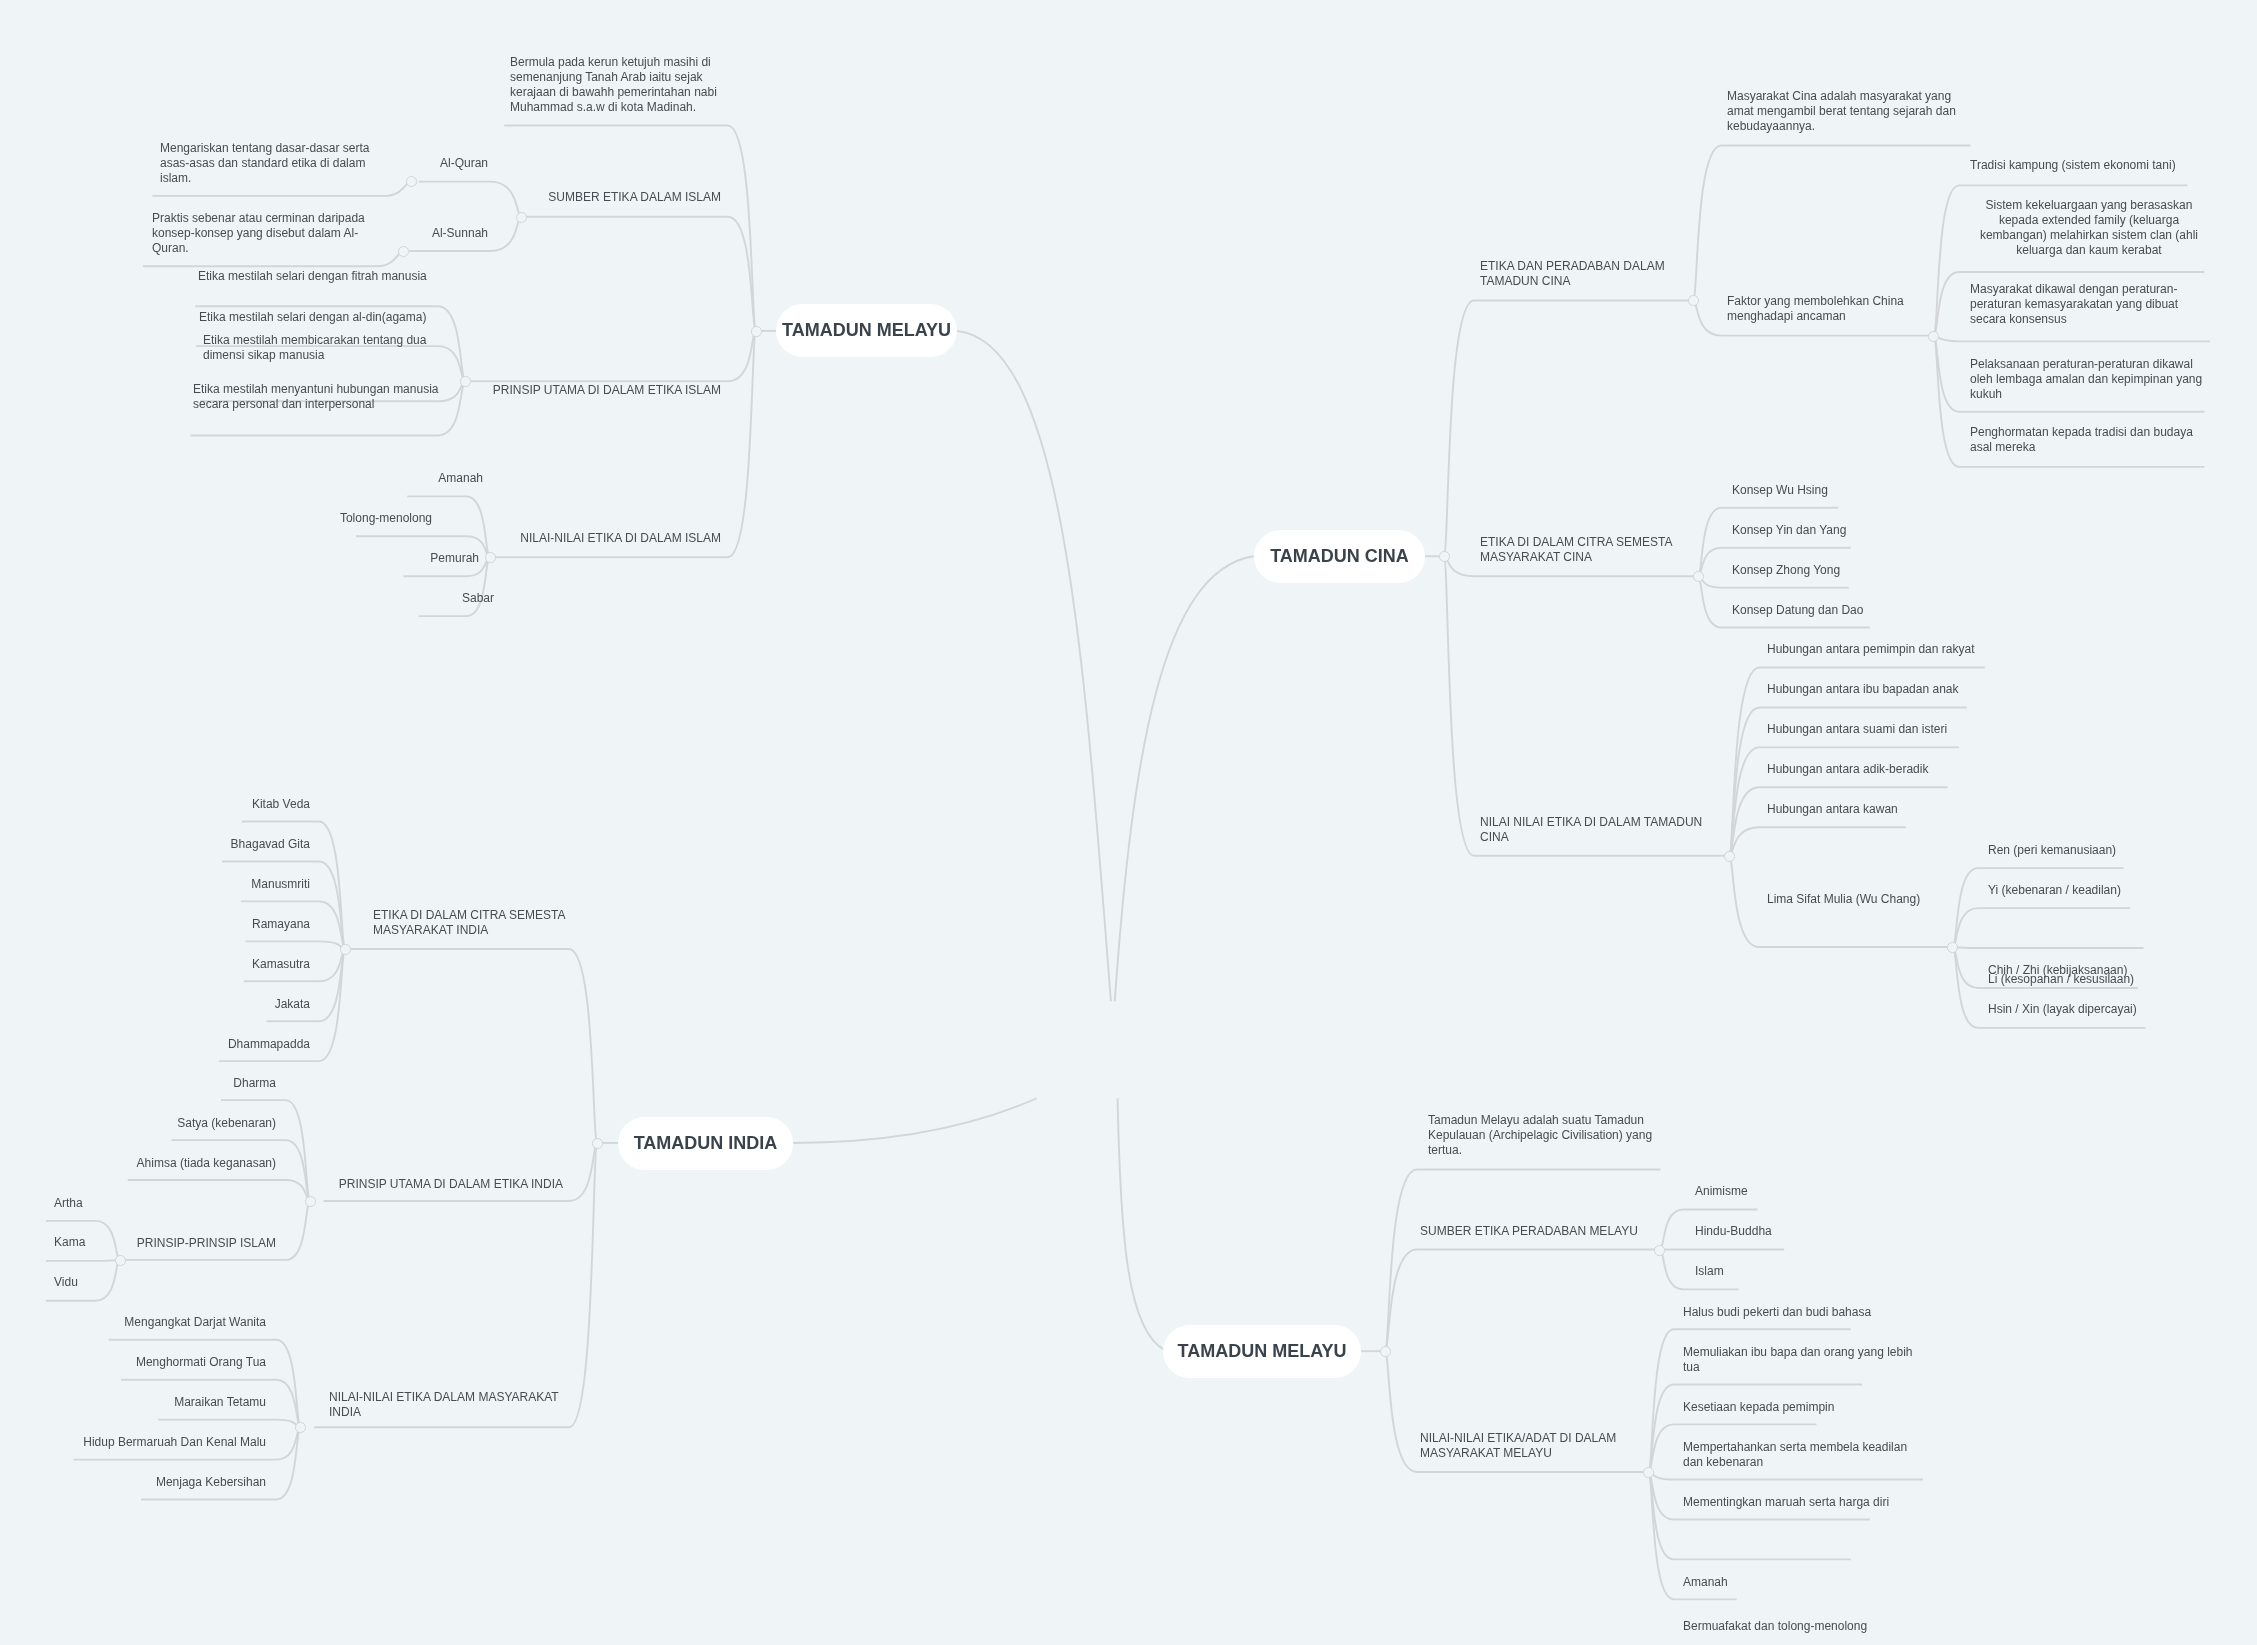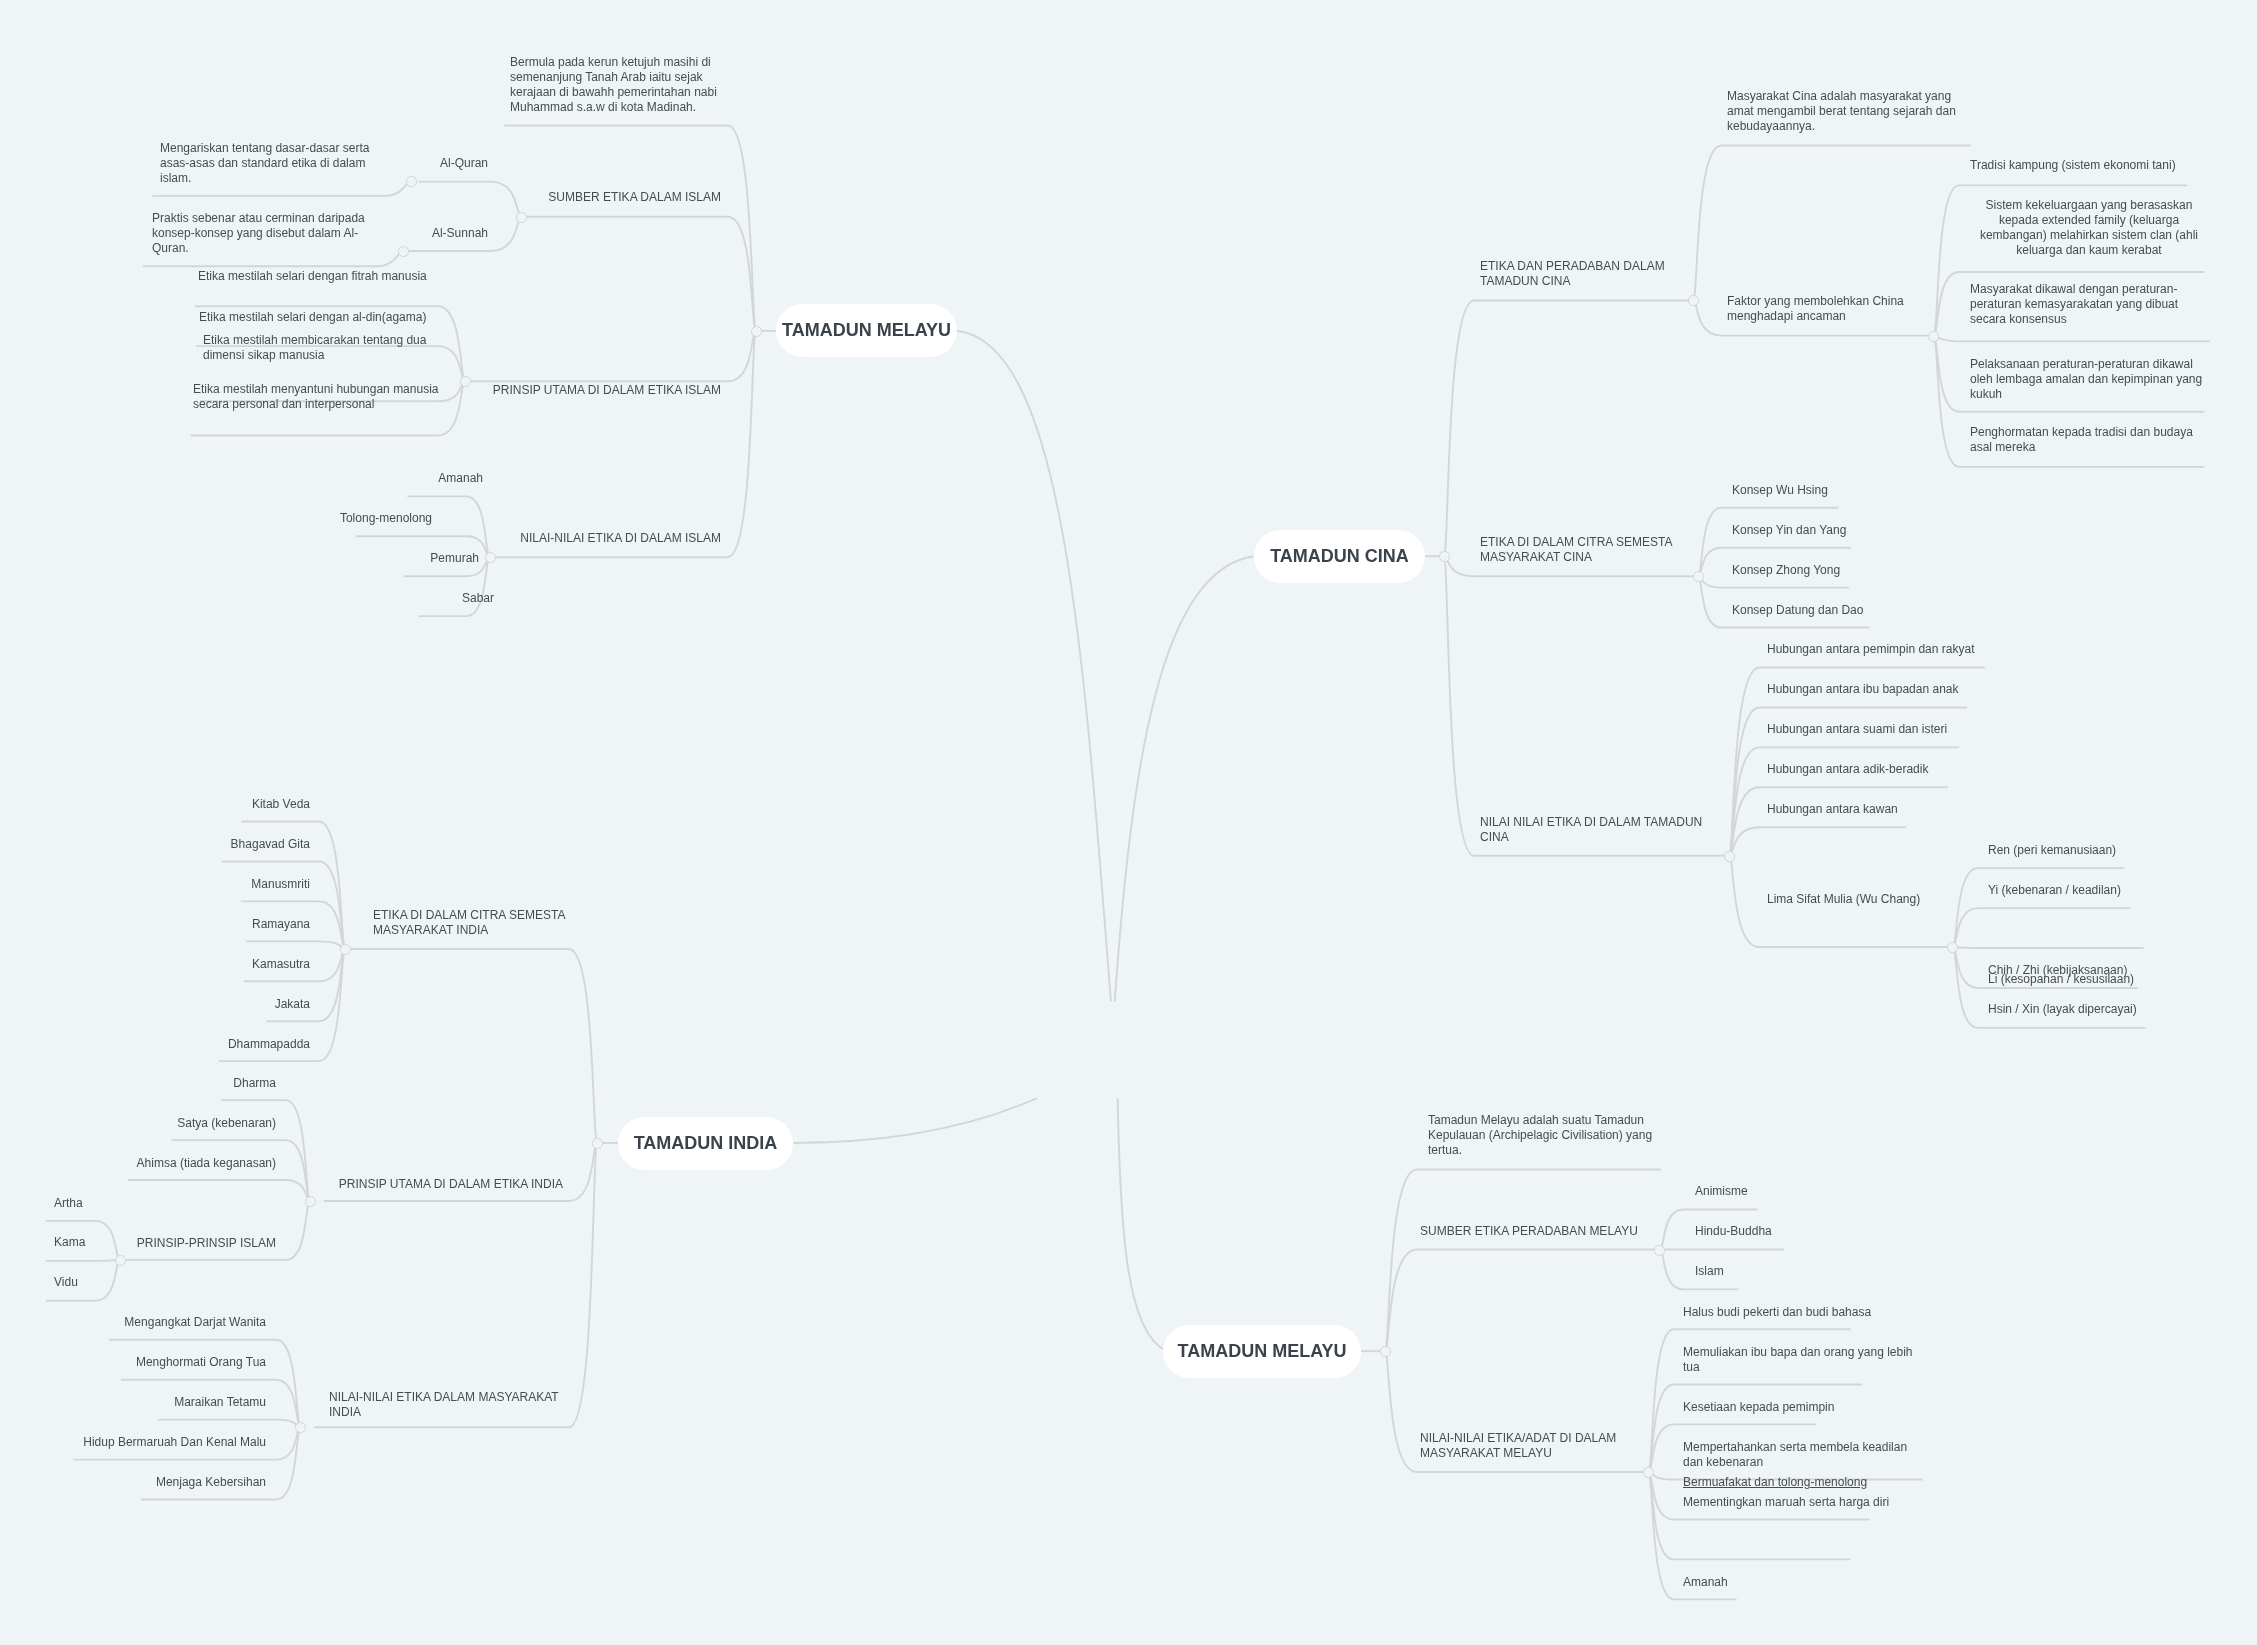--- a/index.html
+++ b/index.html
@@ -223,16 +223,16 @@
     <div class="node leaf l" style="left: 1695px; top: 1184px; width: 114px;"><span>Animisme</span></div>
     <div class="node leaf l" style="left: 1695px; top: 1224px; width: 114px;"><span>Hindu-Buddha</span></div>
     <div class="node leaf l" style="left: 1695px; top: 1264px; width: 114px;"><span>Islam</span></div>
     <div class="node sub l" style="left: 1420px; top: 1431px; width: 209px;"><span>NILAI-NILAI ETIKA/ADAT DI DALAM MASYARAKAT MELAYU</span></div>
     <div class="dot" style="left: 1643px; top: 1467px;"></div>
     <div class="node leaf l" style="left: 1683px; top: 1305px; width: 238px;"><span>Halus budi pekerti dan budi bahasa</span></div>
     <div class="node leaf l" style="left: 1683px; top: 1345px; width: 238px;"><span>Memuliakan ibu bapa dan orang yang lebih tua</span></div>
     <div class="node leaf l" style="left: 1683px; top: 1400px; width: 238px;"><span>Kesetiaan kepada pemimpin</span></div>
     <div class="node leaf l" style="left: 1683px; top: 1440px; width: 238px;"><span>Mempertahankan serta membela keadilan dan kebenaran</span></div>
     <div class="node leaf l" style="left: 1683px; top: 1495px; width: 238px;"><span>Mementingkan maruah serta harga diri</span></div>
-    <div class="node leaf l" style="left: 1683px; top: 1475px; width: 238px; text-decoration: underline;"><span>Bermuafakat dan tolong-menolong</span></div>
+    <div class="node leaf l" style="left: 1683px; top: 1619px; width: 238px;"><span>Bermuafakat dan tolong-menolong</span></div>
     <div class="node leaf l" style="left: 1683px; top: 1575px; width: 238px;"><span>Amanah</span></div>
   </div>
 
 
 </body></html>

